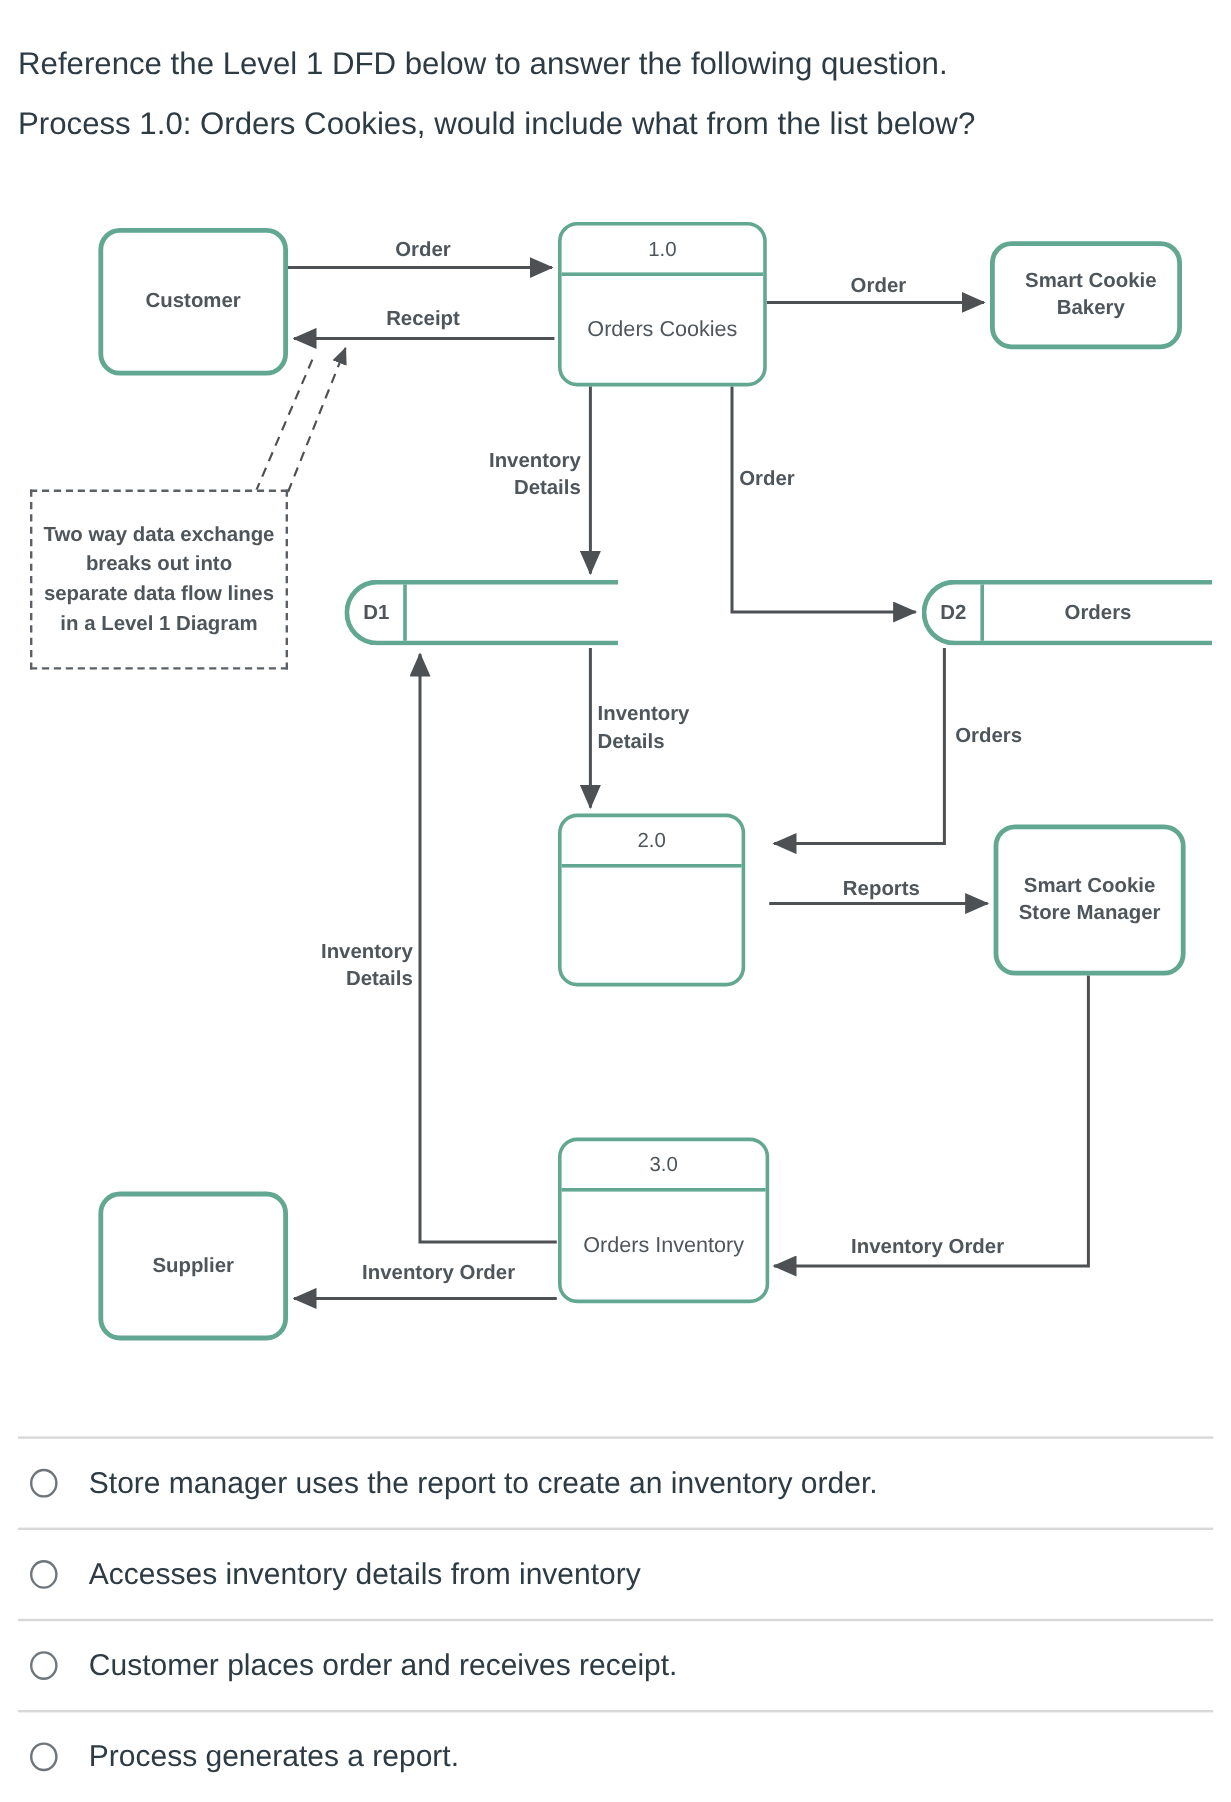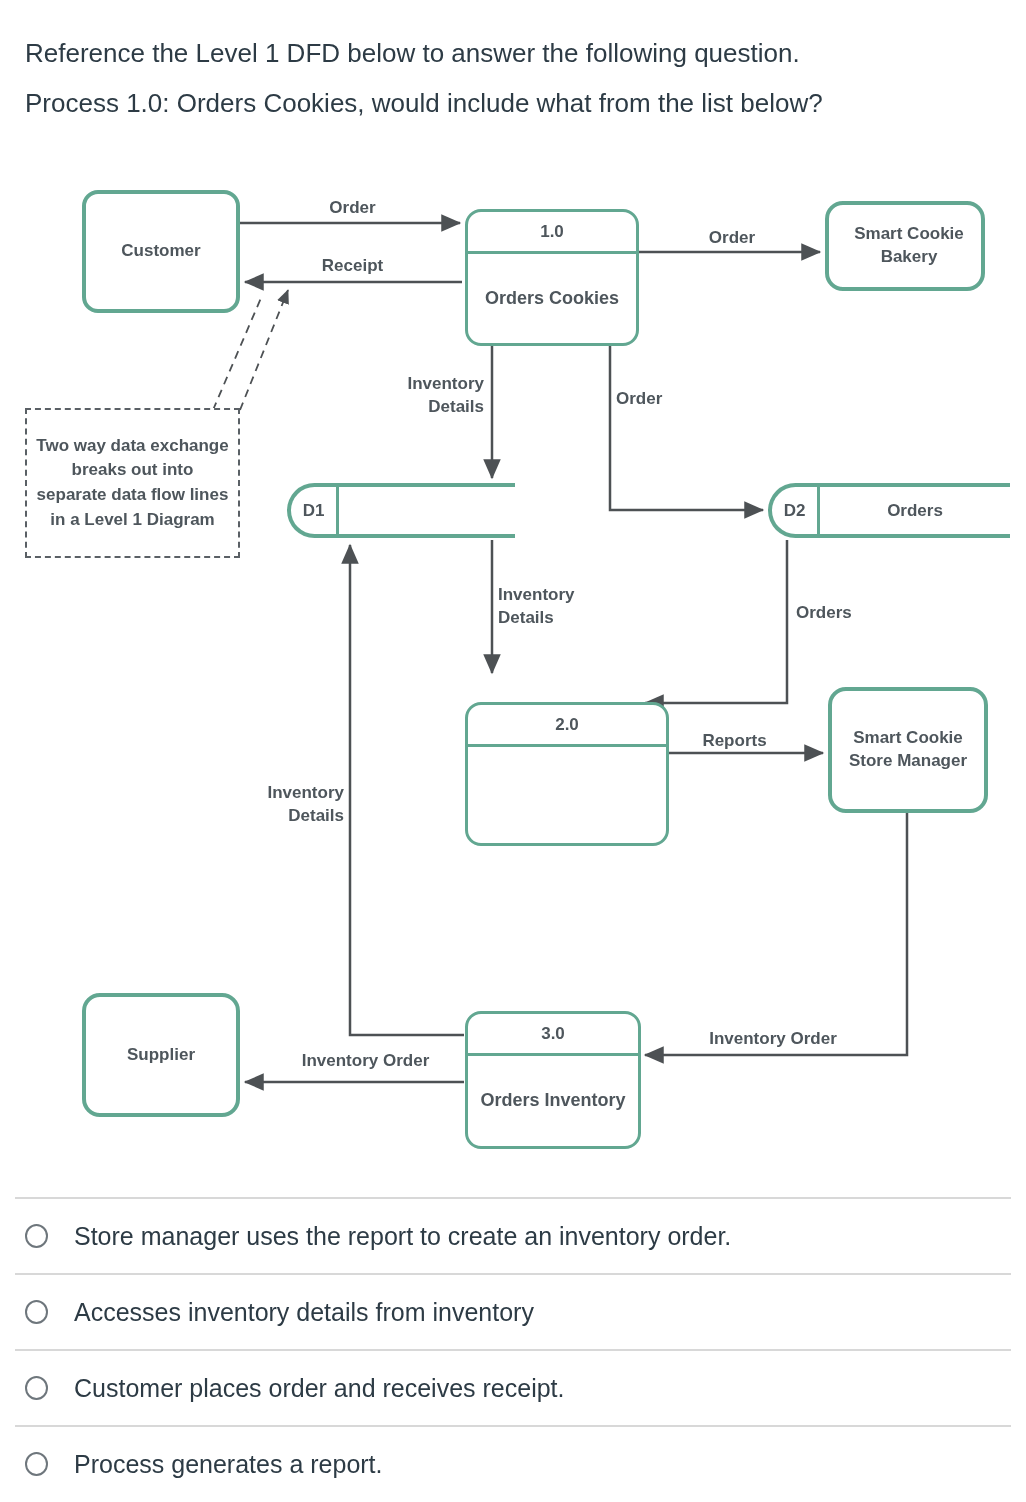--- a/index.html
+++ b/index.html
@@ -14,41 +14,41 @@
   html,body{background:#fff;}
   .page{
     position:relative;
     width:1026px;height:1502px;
     background:#fff;
     font-family:"Liberation Sans",sans-serif;
     overflow:hidden;
   }
   
   .q-line{
-    position:absolute;left:25px;width:1000px;
+    position:absolute;left:15px;width:1000px;
     font-size:26px;line-height:1.2;color:var(--heading-text);
   }
   .q-line1{top:38px;}
   .q-line2{top:88px;}
 
   
   .connectors{position:absolute;left:0;top:0;width:1026px;height:1502px;z-index:1;}
 
   .entity{
     position:absolute;z-index:2;
     border:4px solid var(--accent);border-radius:18px;background:#fff;
     display:flex;align-items:center;justify-content:center;text-align:center;
     font-size:17px;font-weight:700;color:var(--diagram-text);
     padding:0 12px;line-height:1.35;
   }
   .process{
     position:absolute;z-index:2;
     border:3.5px solid var(--accent);border-radius:16px;background:#fff;
     display:flex;flex-direction:column;
-    color:var(--diagram-text);font-weight:700;margin-top:24px;
+    color:var(--diagram-text);font-weight:400;
   }
   .process-id{
     height:42px;flex:0 0 auto;
     border-bottom:3.5px solid var(--accent);
     display:flex;align-items:center;justify-content:center;
     font-size:17px;
   }
   .process-name{
     flex:1;display:flex;align-items:center;justify-content:center;
     text-align:left;font-size:18px;line-height:1.3;padding:0 6px;
@@ -117,33 +117,33 @@
       <path d="M907,813 V1055 H645" marker-end="url(#arr)"></path>
       <path d="M464,1035 H350 V545" marker-end="url(#arr)"></path>
       <path d="M464,1082 H245" marker-end="url(#arr)"></path>
     </g>
     <g style="stroke:var(--arrow)" stroke-width="1.8" fill="none" stroke-dasharray="8 6">
       <path d="M240,410 L288,290" marker-end="url(#arr)"></path>
       <path d="M213,410 L261,298"></path>
     </g>
   </svg>
 
-  <div class="entity" style="left:82px;top:190px;width:158px;height:123px;border-radius:16px;">Customer</div>
+  <div class="entity" style="left:82px;top:190px;width:158px;height:123px;">Customer</div>
   <div class="entity" style="left:825px;top:201px;width:160px;height:90px;padding-left:20px;">Smart Cookie Bakery</div>
   <div class="entity" style="left:828px;top:687px;width:160px;height:126px;">Smart Cookie Store Manager</div>
   <div class="entity" style="left:82px;top:993px;width:158px;height:124px;">Supplier</div>
 
   <div class="process" style="left:465px;top:185px;width:174px;height:137px;">
     <div class="process-id">1.0</div>
     <div class="process-name">Orders Cookies</div>
   </div>
-  <div class="process" style="left:465px;top:678px;width:204px;height:144px;">
+  <div class="process" style="left:465px;top:678px;width:156px;height:144px;">
     <div class="process-id">2.0</div>
   </div>
-  <div class="process" style="left:465px;top:987px;width:176px;height:138px;">
+  <div class="process" style="left:465px;top:948px;width:176px;height:138px;">
     <div class="process-id">3.0</div>
     <div class="process-name">Orders Inventory</div>
   </div>
 
   <div class="dstore" style="left:287px;top:483px;width:228px;">
     <div class="dstore-id">D1</div>
   </div>
   <div class="dstore" style="left:768px;top:483px;width:242px;">
     <div class="dstore-id">D2</div>
     <div class="dstore-name">Orders</div>

